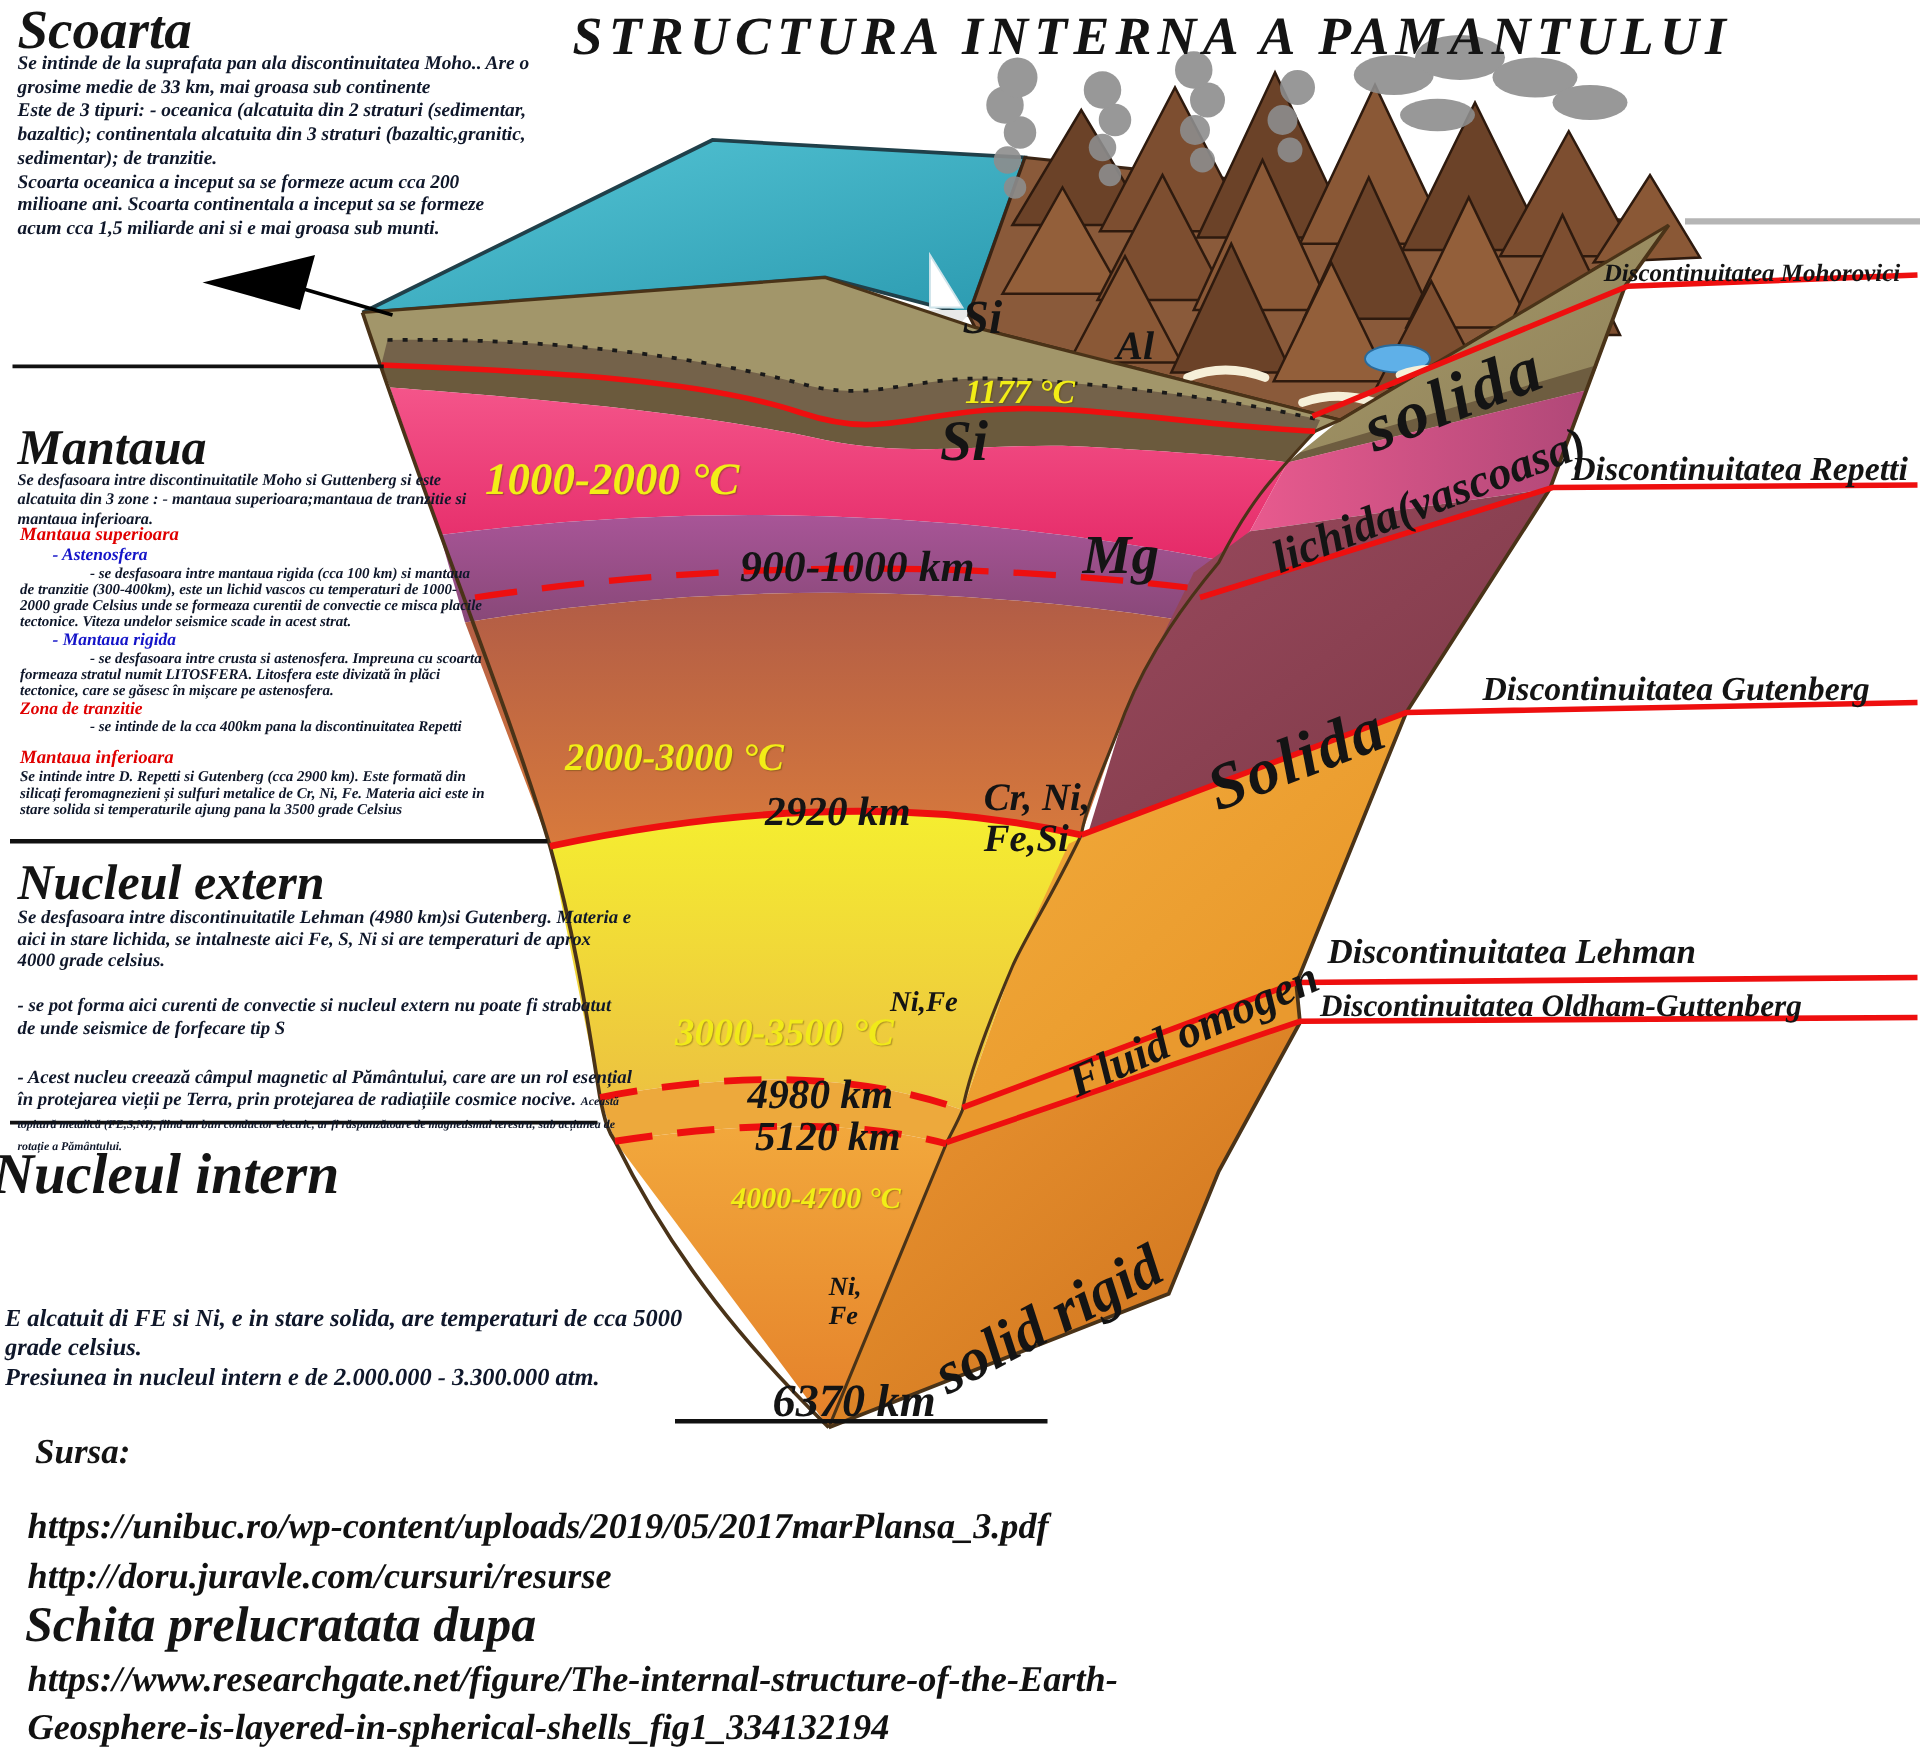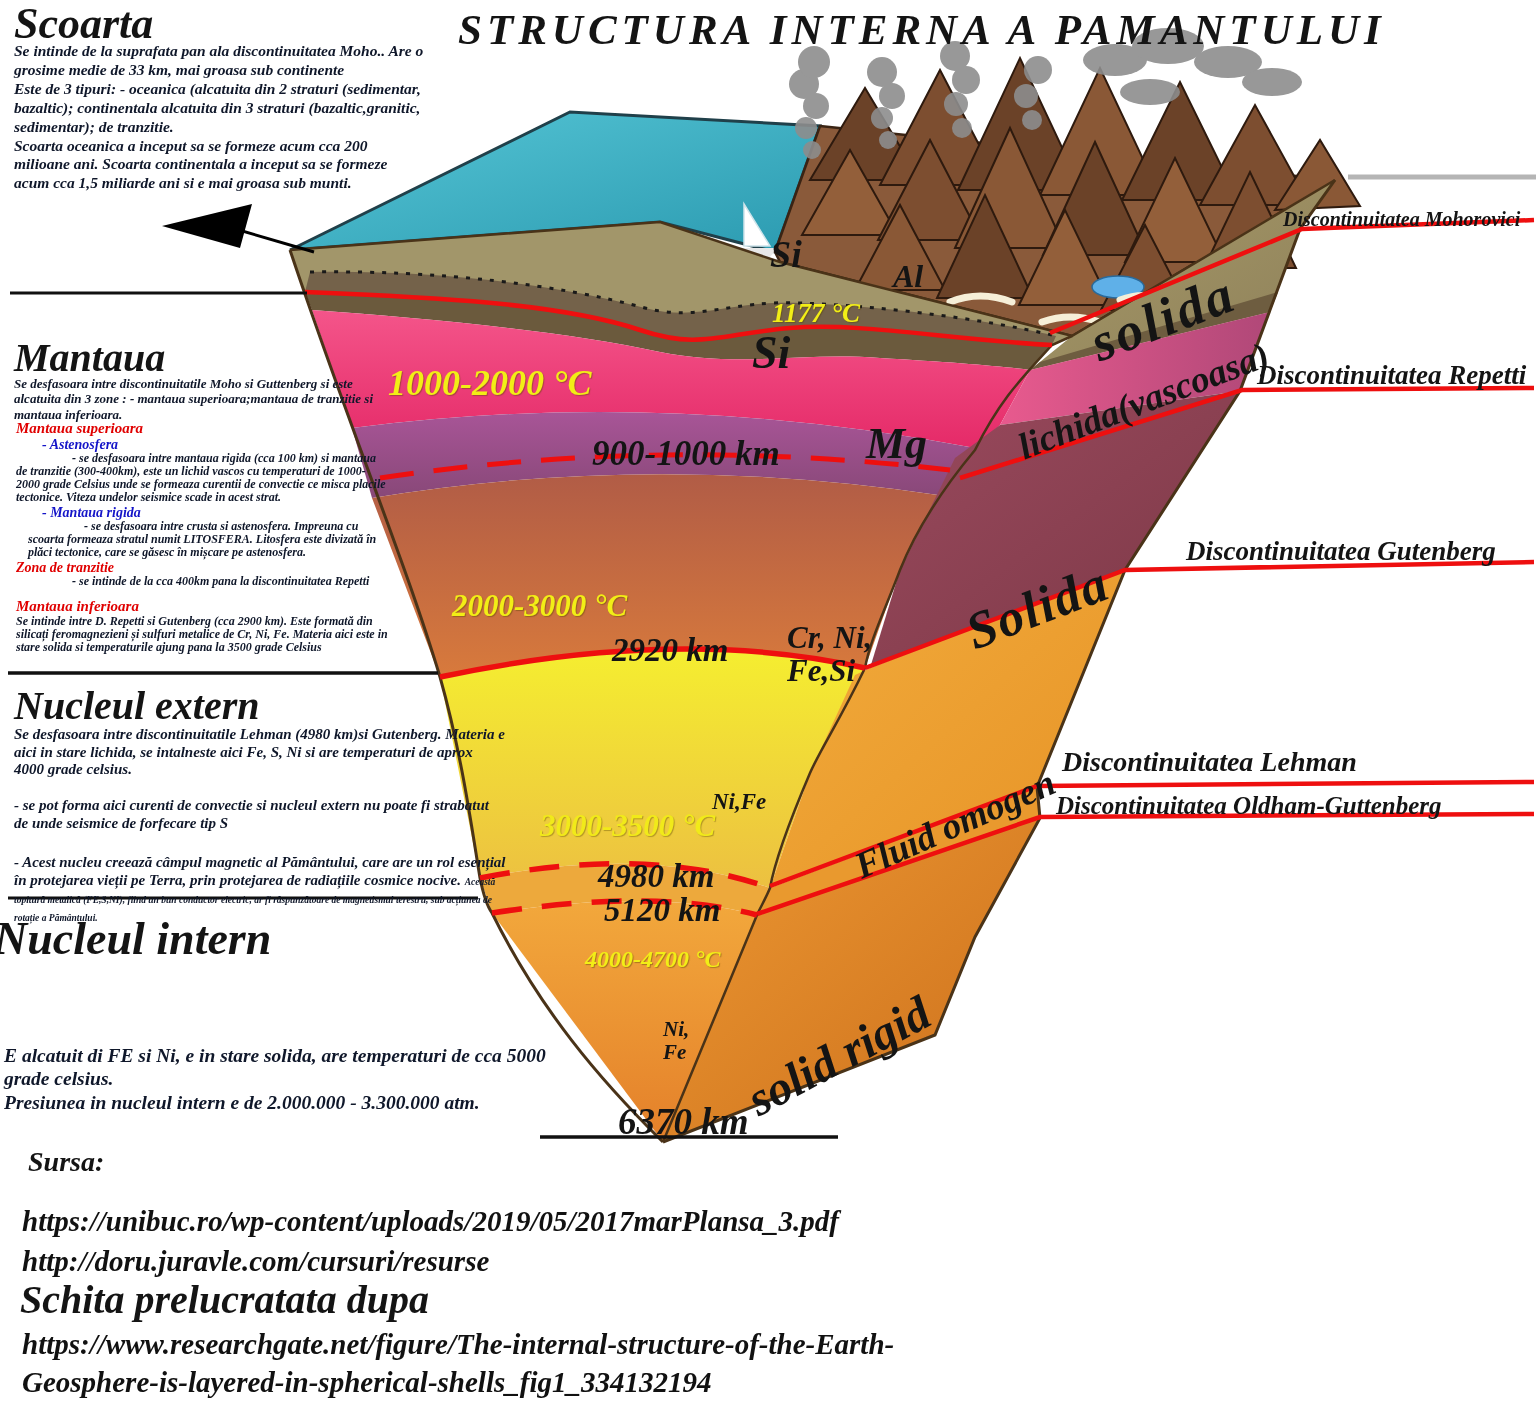--- a/index.html
+++ b/index.html
@@ -222,21 +222,21 @@
 </div>
 
 <div class="abs heading" style="left:14px;top:338px;font-size:40px;">Mantaua</div>
 <div class="abs para" style="left:14px;top:376px;width:378px;font-size:13px;line-height:1.18;">Se desfasoara intre discontinuitatile Moho si Guttenberg si este alcatuita din 3 zone : - mantaua superioara;mantaua de tranzitie si mantaua inferioara.</div>
 
 <div class="abs" style="left:16px;top:420px;width:372px;font-size:12px;line-height:1.1;">
   <div class="redhead" style="font-size:15px;">Mantaua superioara</div>
   <div class="bluehead" style="font-size:14px;">- Astenosfera</div>
   <div class="para" style="text-indent:56px;">- se desfasoara intre mantaua rigida (cca 100 km) si mantaua de tranzitie (300-400km),  este un lichid vascos cu temperaturi de 1000-2000 grade Celsius unde se formeaza curentii de convectie ce misca placile tectonice. Viteza undelor seismice scade in acest strat.</div>
   <div class="bluehead" style="font-size:14px;">- Mantaua rigida</div>
-  <div class="para" style="text-indent:56px;margin-left:12px;">- se desfasoara intre crusta  si astenosfera. Impreuna cu scoarta formeaza stratul numit LITOSFERA. Litosfera este divizată în plăci tectonice, care se găsesc în mișcare pe astenosfera.</div>
+  <div class="para" style="text-indent:56px;">- se desfasoara intre crusta  si astenosfera. Impreuna cu scoarta formeaza stratul numit LITOSFERA. Litosfera este divizată în plăci tectonice, care se găsesc în mișcare pe astenosfera.</div>
   <div class="redhead" style="font-size:14px;">Zona de tranzitie</div>
   <div class="para" style="text-indent:56px;">- se intinde de la cca 400km pana la discontinuitatea Repetti</div>
   <div class="redhead" style="font-size:15px;margin-top:10px;">Mantaua inferioara</div>
   <div class="para">Se intinde intre D. Repetti si Gutenberg (cca 2900 km). Este formată din silicați feromagnezieni și sulfuri metalice de Cr, Ni, Fe. Materia aici este in stare solida si temperaturile ajung pana la 3500 grade Celsius</div>
 </div>
 
 <div class="abs heading" style="left:14px;top:686px;font-size:40px;">Nucleul extern</div>
 <div class="abs para" style="left:14px;top:726px;width:492px;font-size:15px;line-height:1.18;">
   <div>Se desfasoara intre discontinuitatile Lehman (4980 km)si Gutenberg. Materia e aici in stare lichida, se intalneste aici Fe, S, Ni si are temperaturi de aprox 4000 grade celsius.</div>
   <div style="margin-top:18px;">- se pot forma aici curenti de convectie si nucleul extern nu poate fi strabatut de unde seismice de forfecare tip S</div>

